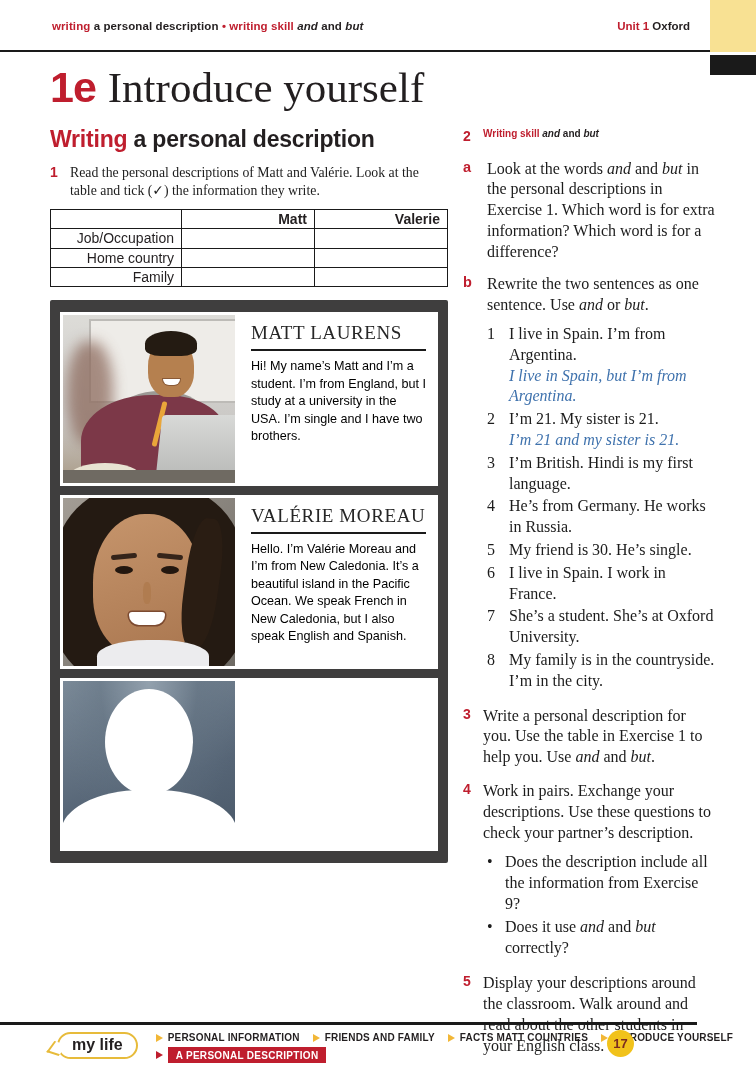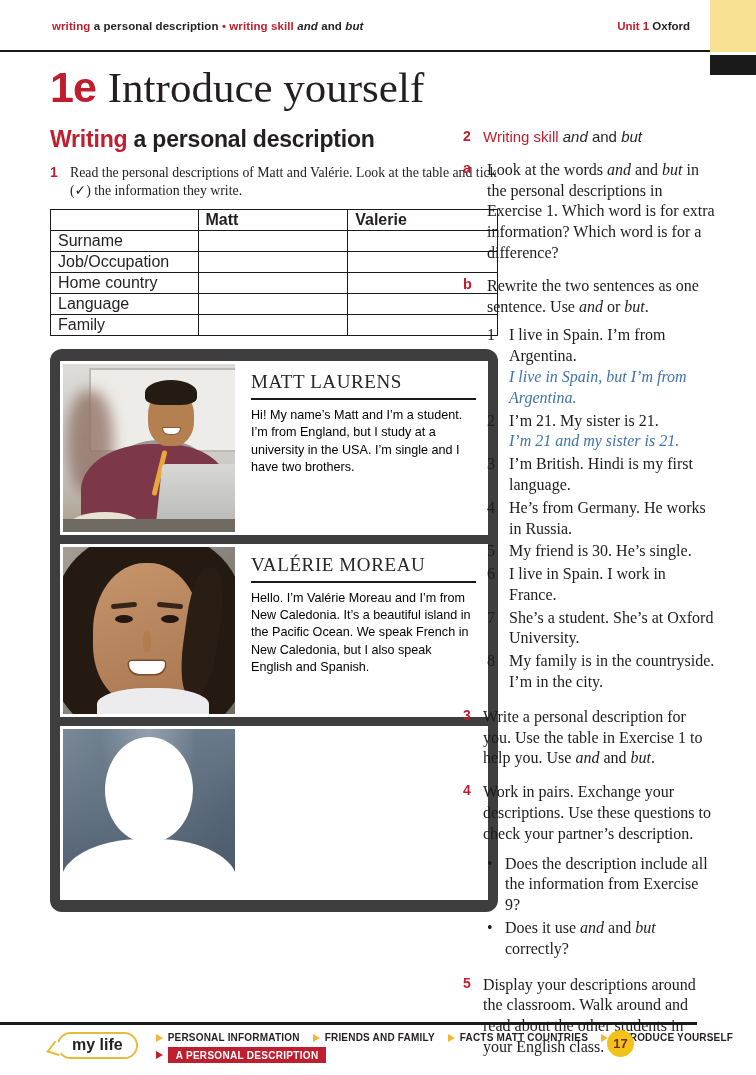--- a/index.html
+++ b/index.html
@@ -26,39 +26,39 @@
   .header-unit{position:absolute;right:66px;top:20px;font-size:11.5px;font-weight:700;}
   .yellow-tab{position:absolute;right:0;top:0;width:46px;height:52px;background:var(--yellow-tab);}
   .black-tab{position:absolute;right:0;top:54.5px;width:46px;height:20px;background:#1a1a1a;}
 
   
   .title{position:absolute;left:50px;top:64px;font-size:43px;line-height:1.1;}
   .title-code{color:var(--red);font-weight:700;letter-spacing:-1px;}
   .title-text{font-family:"Liberation Serif","DejaVu Serif",serif;font-weight:400;}
 
   
-  .col-left{position:absolute;left:50px;top:126px;width:448px;}
+  .col-left{position:absolute;left:50px;top:126px;width:398px;}
   .col-right{position:absolute;left:463px;top:128px;width:253px;}
 
   .section-heading{font-size:23px;font-weight:700;margin-bottom:11px;letter-spacing:-.2px;}
 
   .ex{display:flex;align-items:flex-start;}
   .exnum{flex:none;width:20px;color:var(--red);font-weight:700;font-size:14px;line-height:1.25;}
   .serif{font-family:"Liberation Serif","DejaVu Serif",serif;font-size:13.8px;line-height:1.3;color:#1c1c1c;}
 
   
   .info-table{width:100%;border-collapse:collapse;margin-top:9px;}
-  .info-table th,.info-table td{border:1.5px solid #1a1a1a;font-size:16px;text-align:left;padding:1px 7px;height:19.4px;}
+  .info-table th,.info-table td{border:1.5px solid #1a1a1a;font-size:14px;text-align:right;padding:1px 7px;height:19.4px;}
   .info-table th{font-weight:700;}
   .info-table col.c1{width:33%;}
   .info-table col.c2{width:33.5%;}
   .info-table col.c3{width:33.5%;}
 
   
-  .cards-frame{margin-top:13px;background:var(--frame);border-radius:12px;padding:12px 10px;display:flex;flex-direction:column;gap:9px;height:563px;}
+  .cards-frame{margin-top:13px;background:var(--frame);border-radius:2px;padding:12px 10px;display:flex;flex-direction:column;gap:9px;height:563px;}
   .card{background:#fff;flex:1;display:flex;overflow:hidden;}
   .photo{position:relative;flex:none;width:172px;margin:3px;overflow:hidden;}
   .panel{flex:1;padding:10px 12px 0 13px;}
   .person-name{font-family:"Liberation Serif","DejaVu Serif",serif;font-size:19px;font-weight:400;letter-spacing:.6px;border-bottom:2px solid #1a1a1a;padding-bottom:5px;margin-bottom:7px;color:#262626;}
   .person-desc{font-size:12.6px;line-height:1.38;color:#000000;}
 
   
   .photo-matt{background:linear-gradient(180deg,#dddcd8 0%,#cbc9c6 62%,#a99a86 100%);}
   .m-board{position:absolute;left:28px;top:6px;width:150px;height:80px;background:#eeece8;box-shadow:0 0 0 2px #bdbbb7;}
   .m-blur{position:absolute;left:4px;top:26px;width:46px;height:104px;background:#8d6b5e;border-radius:45%;filter:blur(7px);opacity:.75;}
@@ -84,21 +84,21 @@
   .v-smile{position:absolute;left:66px;top:114px;width:36px;height:13px;background:#fff;border-radius:5px 5px 16px 16px;box-shadow:0 0 0 1.5px #7c4a30;}
   .v-shirt{position:absolute;left:34px;bottom:-10px;width:112px;height:36px;background:#eceked;background:#ececee;border-radius:45% 45% 0 0;}
   .v-strand{position:absolute;left:122px;top:20px;width:34px;height:130px;background:#2a1d13;border-radius:40%;transform:rotate(8deg);}
 
   
   .photo-avatar{background:radial-gradient(ellipse at 50% 0%,#93a1ae 0%,#64748366 40%,#00000000 75%),linear-gradient(160deg,#7c8b99 0%,#566576 60%,#495868 100%);}
   .a-head{position:absolute;left:50%;top:8px;transform:translateX(-50%);width:88px;height:106px;background:#fff;border-radius:50%;}
   .a-body{position:absolute;left:50%;bottom:-34px;transform:translateX(-50%);width:176px;height:92px;background:#fff;border-radius:46% 46% 0 0;}
 
   
-  .skill-heading{font-size:15px;font-weight:400;line-height:1.25;}
+  .skill-heading{font-size:10px;font-weight:700;line-height:1.25;}
   .skill-row{margin-bottom:13px;}
   .sub{display:flex;align-items:flex-start;margin-bottom:12px;}
   .sublet{flex:none;width:24px;color:var(--red);font-weight:700;font-size:14.5px;line-height:1.2;}
   .rserif{font-family:"Liberation Serif","DejaVu Serif",serif;font-size:16px;line-height:1.3;color:#1c1c1c;}
   .rewrite-list{margin-top:8px;}
   .rw-item{display:flex;align-items:flex-start;margin-bottom:2px;}
   .rw-num{flex:none;width:22px;}
   .rw-body{flex:1;}
   .answer{color:var(--blue);font-style:italic;}
   .ex-r{display:flex;align-items:flex-start;margin-bottom:13px;}
@@ -154,36 +154,26 @@
           <col class="c2">
           <col class="c3">
         </colgroup>
       <tbody>
           <tr>
         <th></th>
         <th>Matt</th>
         <th>Valerie</th>
       </tr>
       <tr>
-            <td>Surname</td>
-            <td></td>
-            <td></td>
-          </tr>
-      <tr>
             <td>Job/Occupation</td>
             <td></td>
             <td></td>
           </tr>
       <tr>
             <td>Home country</td>
-            <td></td>
-            <td></td>
-          </tr>
-      <tr>
-            <td>Language</td>
             <td></td>
             <td></td>
           </tr>
       <tr>
             <td>Family</td>
             <td></td>
             <td></td>
           </tr>
     </tbody>
       </table>

